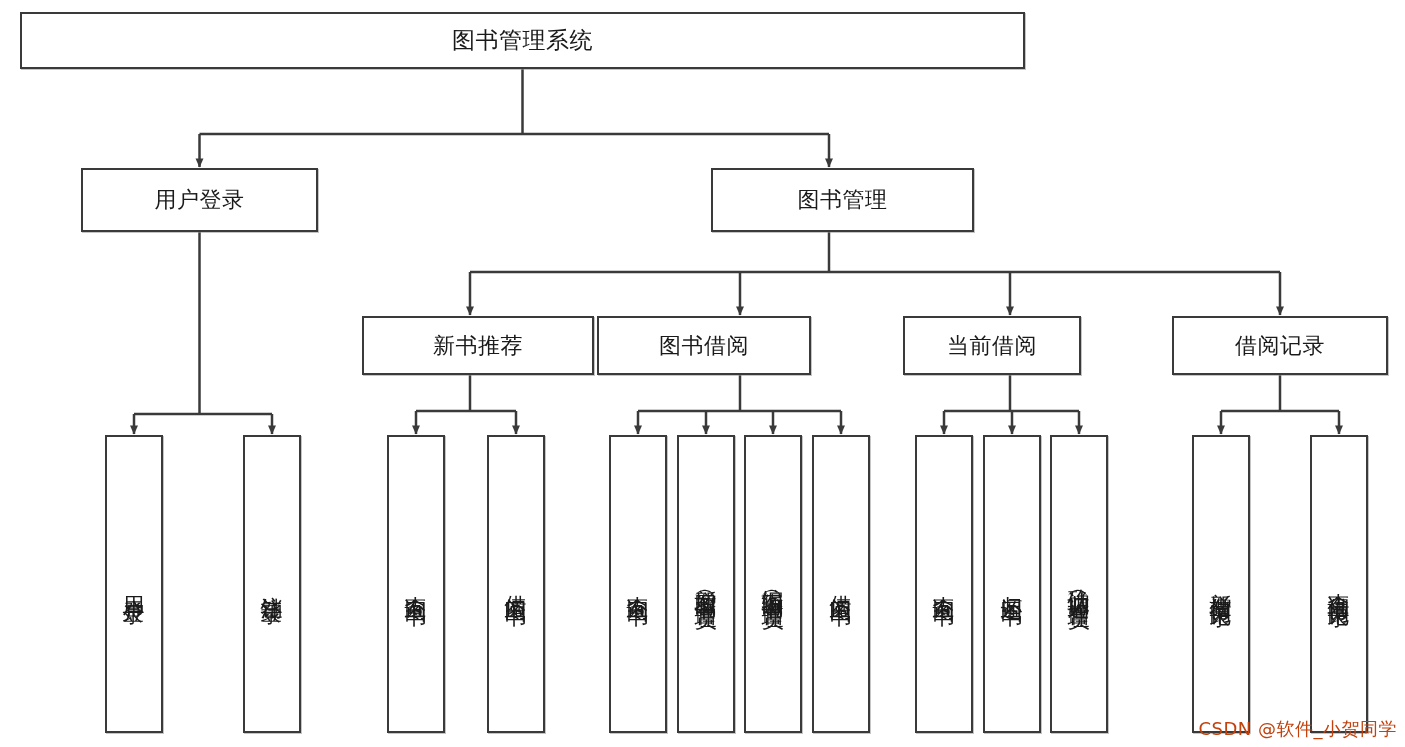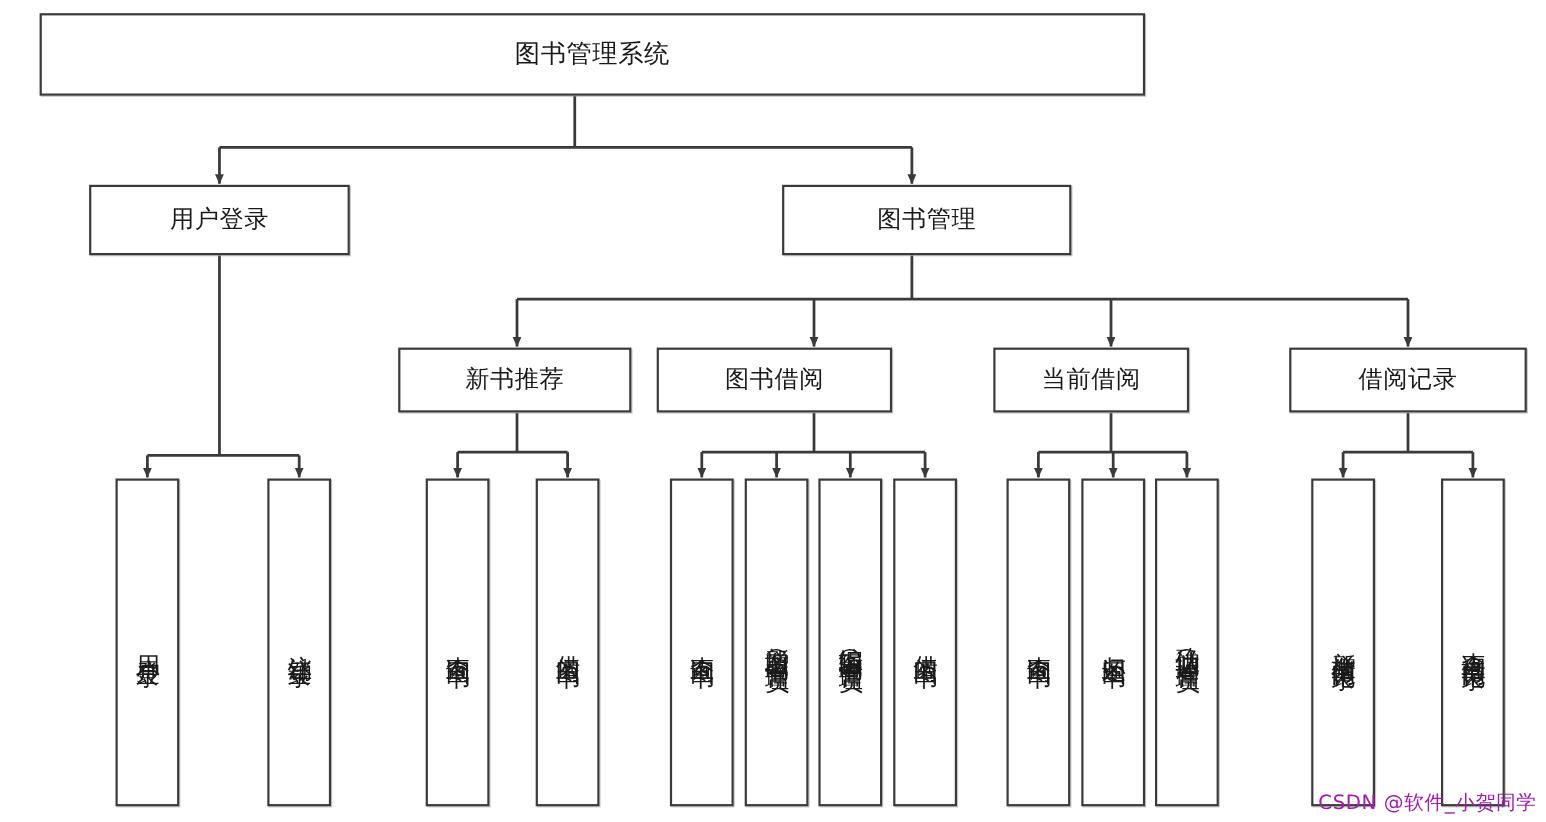--- a/index.html
+++ b/index.html
@@ -54,21 +54,21 @@
     text-orientation: upright;
     letter-spacing: 3px;
     line-height: 1.05;
     white-space: nowrap;
   }
   .watermark {
     position: absolute;
     right: 8px;
     bottom: 6px;
     font-size: 18px;
-    color: #a21caf;
+    color: #c2410c;
     letter-spacing: 0.5px;
     white-space: nowrap;
     font-family: "DejaVu Sans", "Liberation Sans", sans-serif;
   }
 </style>
 </head>
 <body>
 
 <div id="canvas">
   <svg id="edges" xmlns="http://www.w3.org/2000/svg">
@@ -108,30 +108,30 @@
         <line x1="1012" y1="411" x2="1012" y2="434" stroke="#3a3a3a" stroke-width="2.5" marker-end="url(#arrowhead)"></line>
         <line x1="1079" y1="411" x2="1079" y2="434" stroke="#3a3a3a" stroke-width="2.5" marker-end="url(#arrowhead)"></line>
         <line x1="1280" y1="375" x2="1280" y2="411" stroke="#3a3a3a" stroke-width="2.5"></line>
         <line x1="1221" y1="411" x2="1339" y2="411" stroke="#3a3a3a" stroke-width="2.5"></line>
         <line x1="1221" y1="411" x2="1221" y2="434" stroke="#3a3a3a" stroke-width="2.5" marker-end="url(#arrowhead)"></line>
         <line x1="1339" y1="411" x2="1339" y2="434" stroke="#3a3a3a" stroke-width="2.5" marker-end="url(#arrowhead)"></line>
       </g>
   </svg>
 
   <div id="node-layer">
-      <div class="node level0" style="left: 20px; top: 12px; width: 1005px; height: 75px; margin-left: 16px;">
+      <div class="node level0" style="left: 20px; top: 12px; width: 1005px; height: 57px;">
         <span class="node-label">图书管理系统</span>
       </div>
       <div class="node level1" style="left: 81px; top: 168px; width: 237px; height: 64px;">
         <span class="node-label">用户登录</span>
       </div>
       <div class="node level1" style="left: 711px; top: 168px; width: 263px; height: 64px;">
         <span class="node-label">图书管理</span>
       </div>
-      <div class="node level2" style="left: 362px; top: 316px; width: 212px; height: 59px;">
+      <div class="node level2" style="left: 362px; top: 316px; width: 232px; height: 59px;">
         <span class="node-label">新书推荐</span>
       </div>
       <div class="node level2" style="left: 597px; top: 316px; width: 214px; height: 59px;">
         <span class="node-label">图书借阅</span>
       </div>
       <div class="node level2" style="left: 903px; top: 316px; width: 178px; height: 59px;">
         <span class="node-label">当前借阅</span>
       </div>
       <div class="node level2" style="left: 1172px; top: 316px; width: 216px; height: 59px;">
         <span class="node-label">借阅记录</span>

